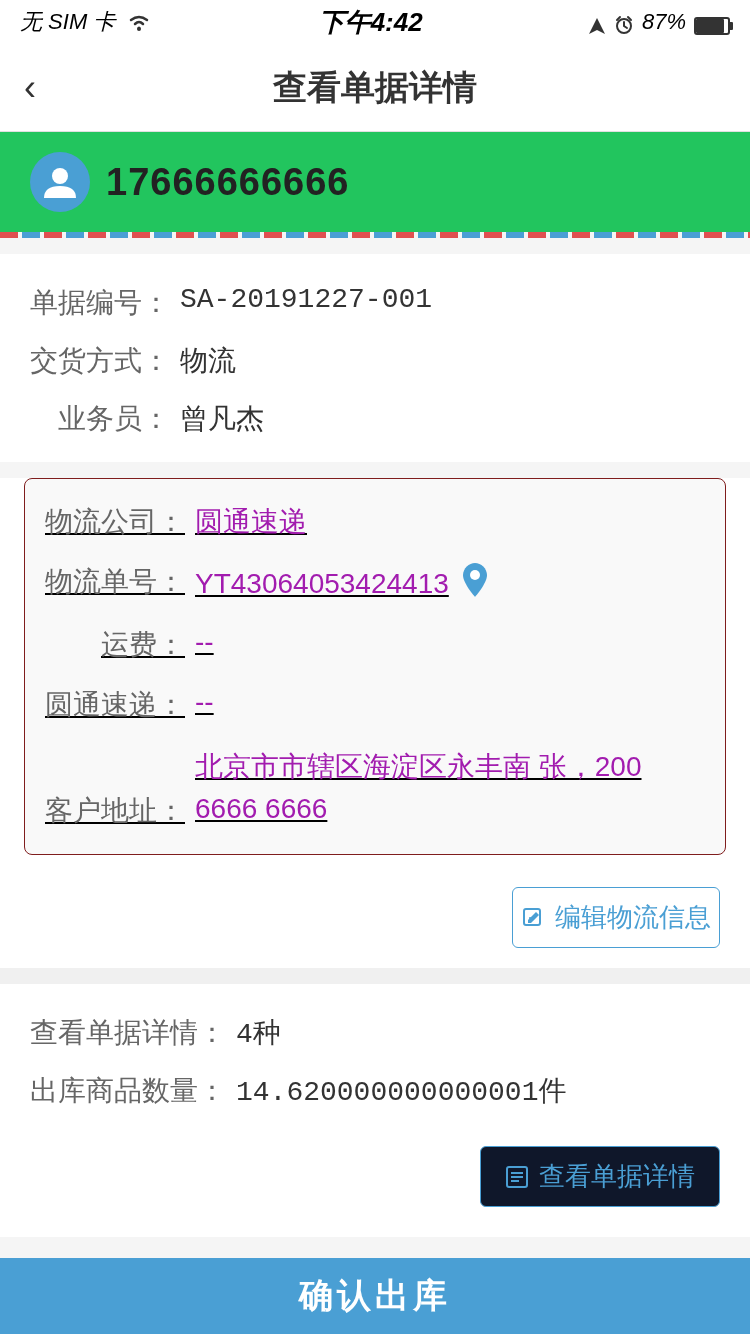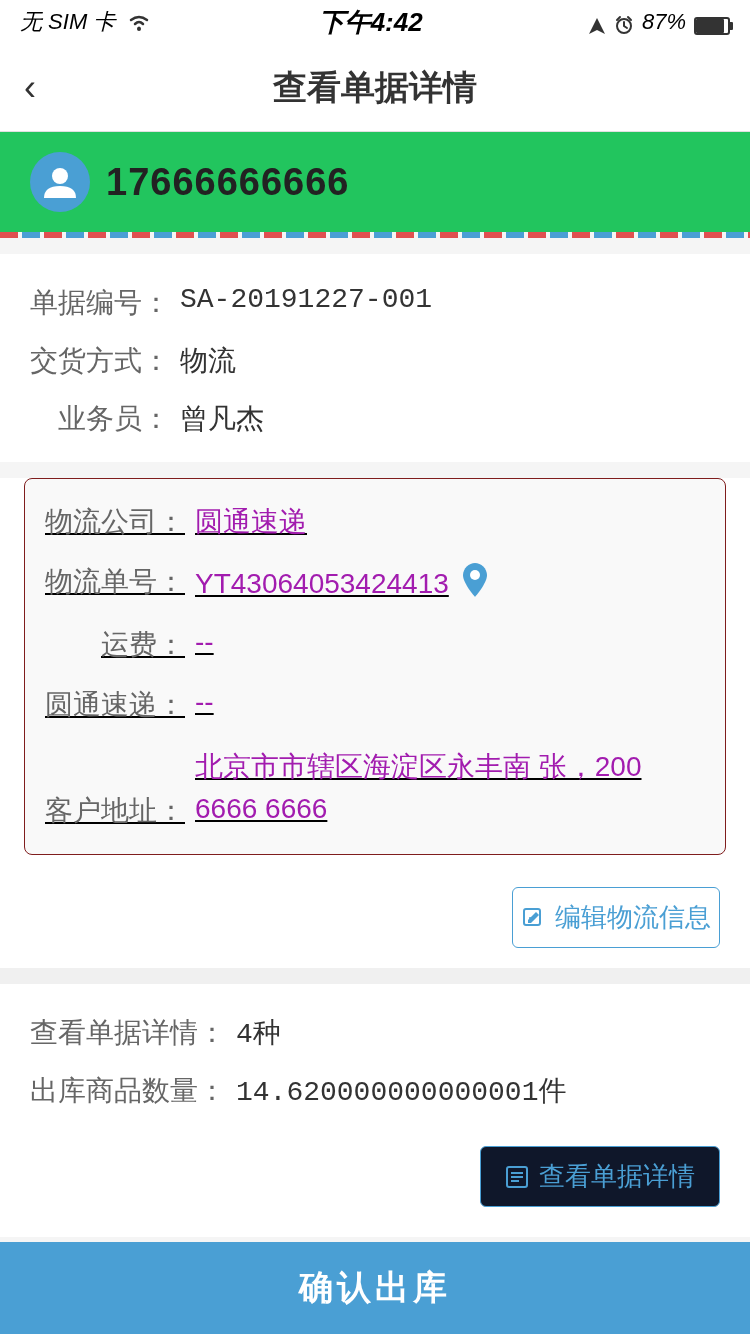--- a/index.html
+++ b/index.html
@@ -268,21 +268,21 @@
       height: 200px;
       background: #f5f5f5;
     }
 
     
     .confirm-btn-bar {
       position: fixed;
       bottom: 0;
       left: 0;
       width: 750px;
-      height: 92px;
+      height: 76px;
       background: #4a9fd4;
       display: flex;
       align-items: center;
       justify-content: center;
       cursor: pointer;
     }
     .confirm-btn-text {
       font-size: 34px;
       font-weight: 600;
       color: #fff;

